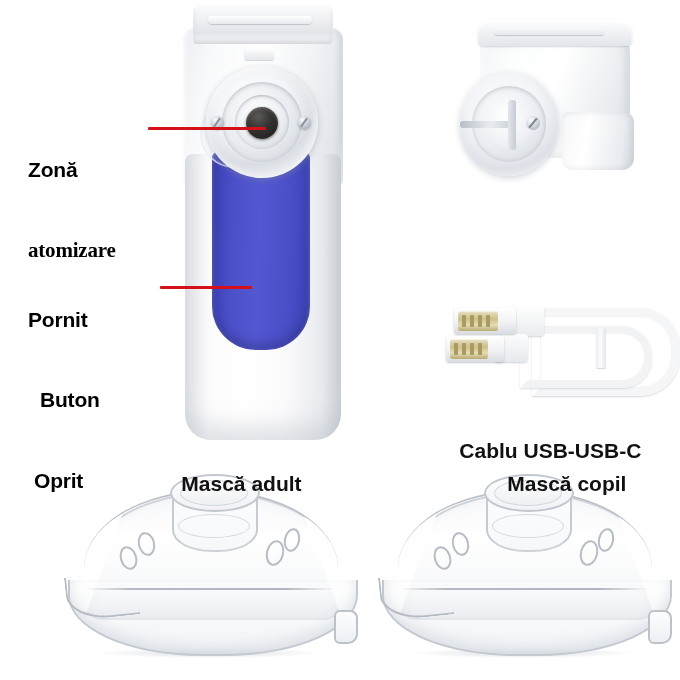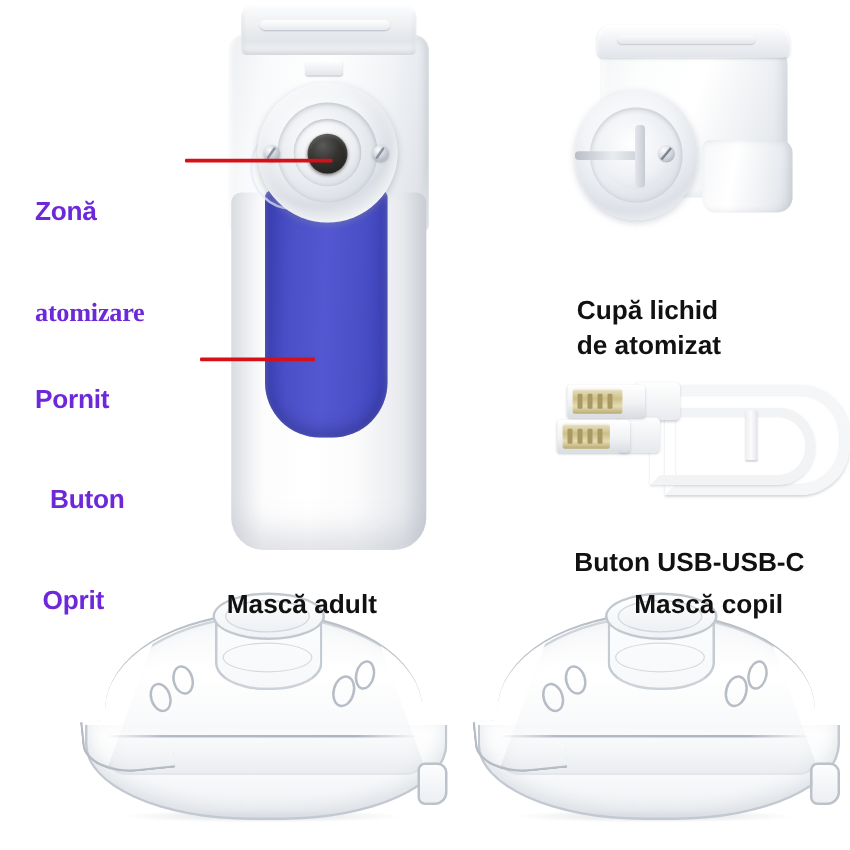--- a/index.html
+++ b/index.html
@@ -17,21 +17,21 @@
     height: 680px;
     background: #ffffff;
     overflow: hidden;
   }
   .abs { position: absolute; }
 
   
   .callout {
     font-family: "Liberation Sans", sans-serif;
     font-weight: bold;
-    color: #6d28d9;
+    color: #000000;
     font-size: 21px;
     line-height: 1.28;
     letter-spacing: -0.2px;
     white-space: pre;
   }
   .callout .ln { display: block; }
   .label-zona { left: 28px; top: 103px; }
   .label-zona .ln2 { margin-left: 0px; font-family: Liberation Serif, serif; }
   .label-buton { left: 28px; top: 253px; }
   .label-buton .ln2 { margin-left: 12px; }
@@ -467,27 +467,23 @@
     <span class="ln ln1">Zonă</span>
     <span class="ln ln2">atomizare</span>
   </div>
 
   <div class="abs callout label-buton">
     <span class="ln ln1">Pornit</span>
     <span class="ln ln2">Buton</span>
     <span class="ln ln3">Oprit</span>
   </div>
 
-  <div class="abs caption cap-cupa">
-    <span class="ln">Cupă lichid</span>
-    <span class="ln">de atomizat</span>
-  </div>
 
   <div class="abs caption cap-cablu">
-    <span class="ln">Buton USB-USB-C</span>
+    <span class="ln">Cablu USB-USB-C</span>
   </div>
 
   <div class="abs caption cap-adult">
     <span class="ln">Mască adult</span>
   </div>
 
   <div class="abs caption cap-copil">
     <span class="ln">Mască copil</span>
   </div>
 

